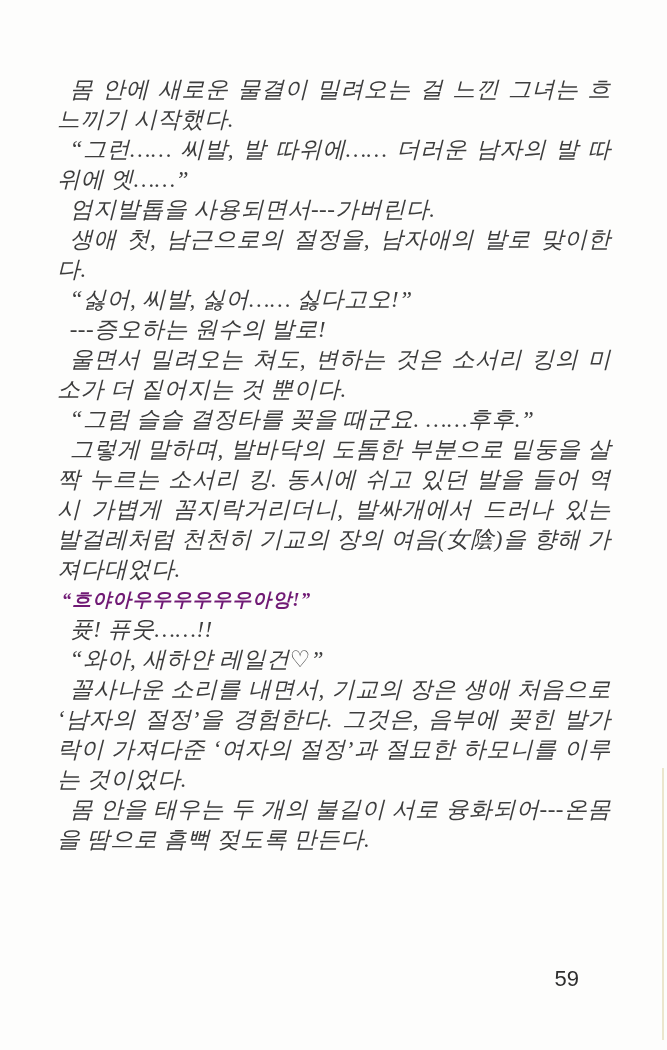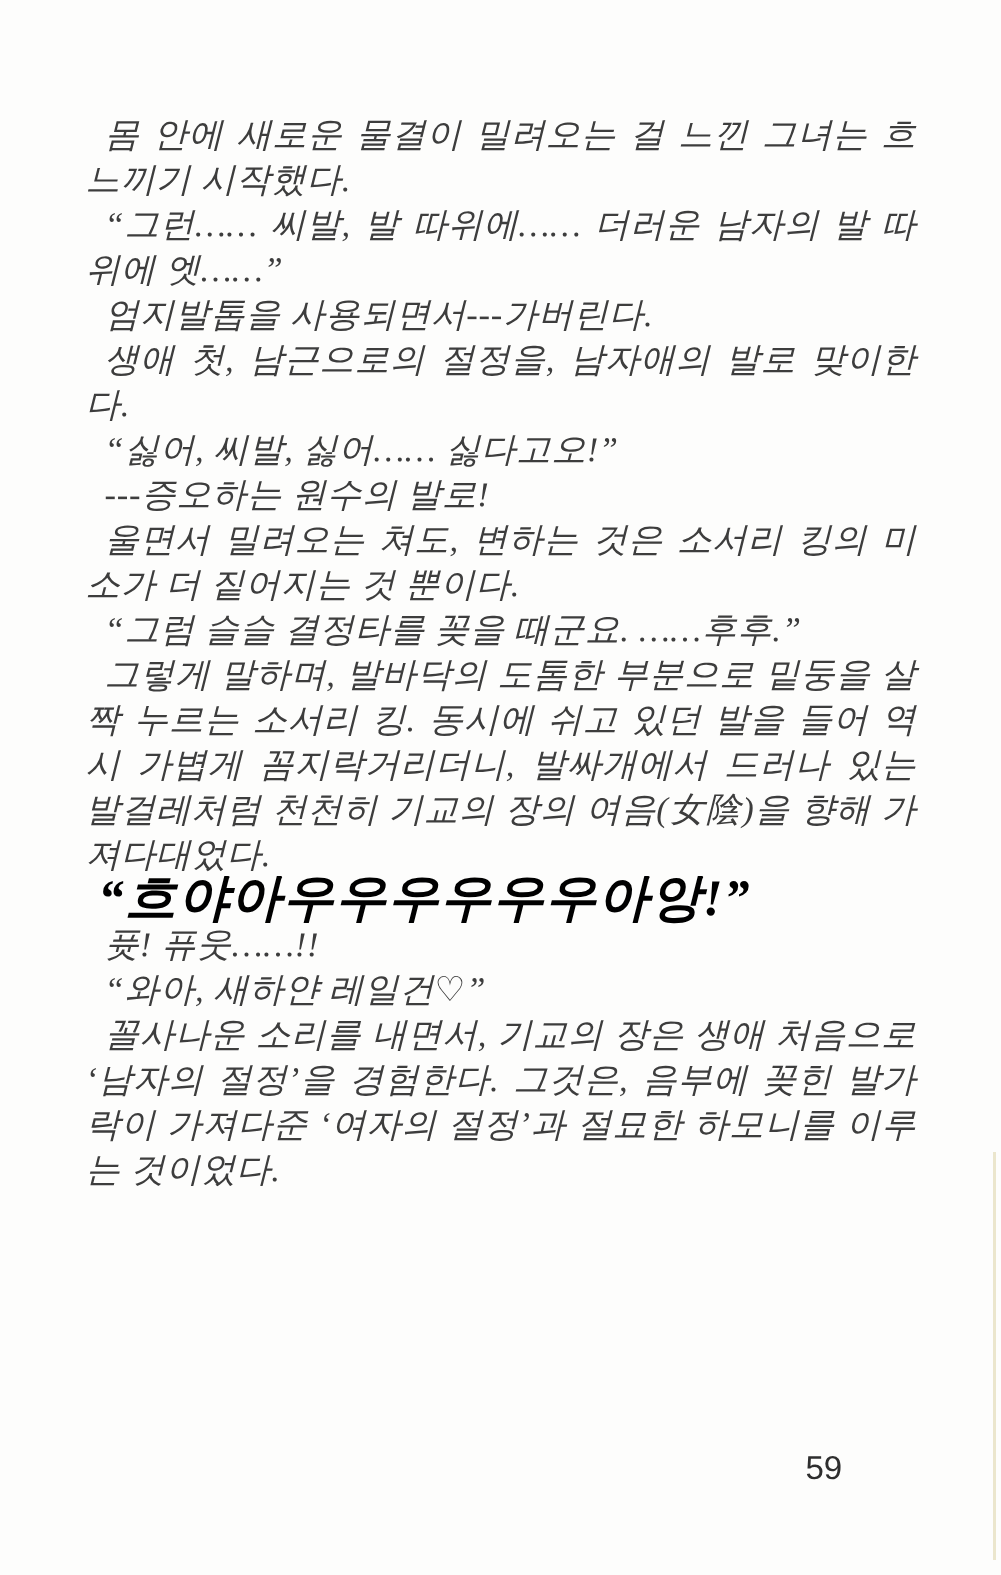--- a/index.html
+++ b/index.html
@@ -32,31 +32,31 @@
     font-style: italic;
   }
   .text-block p {
     margin: 0;
     text-indent: 0.55em;
     word-break: break-all;
     letter-spacing: 0.5px;
   }
   .text-block p.shout {
     font-weight: bold;
-    font-size: 34px;
+    font-size: 19px;
     letter-spacing: 1px;
-    color: #000000;
+    color: #701a75;
     text-indent: 0.25em;
   }
   .page-number {
     position: absolute;
     left: 537px;
     top: 966px;
     width: 42px;
-    text-align: left;
+    text-align: right;
     font-family: "Liberation Sans", "DejaVu Sans", sans-serif;
     font-size: 22px;
     color: #2e2e2e;
   }
   .page-edge-artifact {
     position: absolute;
     right: 3px;
     top: 768px;
     bottom: 10px;
     width: 2px;
@@ -75,19 +75,20 @@
     <p>생애 첫, 남근으로의 절정을, 남자애의 발로 맞이한다.</p>
     <p>“싫어, 씨발, 싫어…… 싫다고오!”</p>
     <p>---증오하는 원수의 발로!</p>
     <p>울면서 밀려오는 쳐도, 변하는 것은 소서리 킹의 미소가 더 짙어지는 것 뿐이다.</p>
     <p>“그럼 슬슬 결정타를 꽂을 때군요. ……후후.”</p>
     <p>그렇게 말하며, 발바닥의 도톰한 부분으로 밑둥을 살짝 누르는 소서리 킹. 동시에 쉬고 있던 발을 들어 역시 가볍게 꼼지락거리더니, 발싸개에서 드러나 있는 발걸레처럼 천천히 기교의 장의 여음(女陰)을 향해 가져다대었다.</p>
     <p class="shout">“흐야아우우우우우우아앙!”</p>
     <p>퓻! 퓨웃……!!</p>
     <p>“와아, 새하얀 레일건♡”</p>
     <p>꼴사나운 소리를 내면서, 기교의 장은 생애 처음으로 ‘남자의 절정’을 경험한다. 그것은, 음부에 꽂힌 발가락이 가져다준 ‘여자의 절정’과 절묘한 하모니를 이루는 것이었다.</p>
+    <p>몸 안을 태우는 두 개의 불길이 서로 융화되어---온몸을 땀으로 흠뻑 젖도록 만든다.</p>
   </div>
 
   <div class="page-number">59</div>
 
   <div class="page-edge-artifact"></div>
 
 </div>
 
 </body></html>

